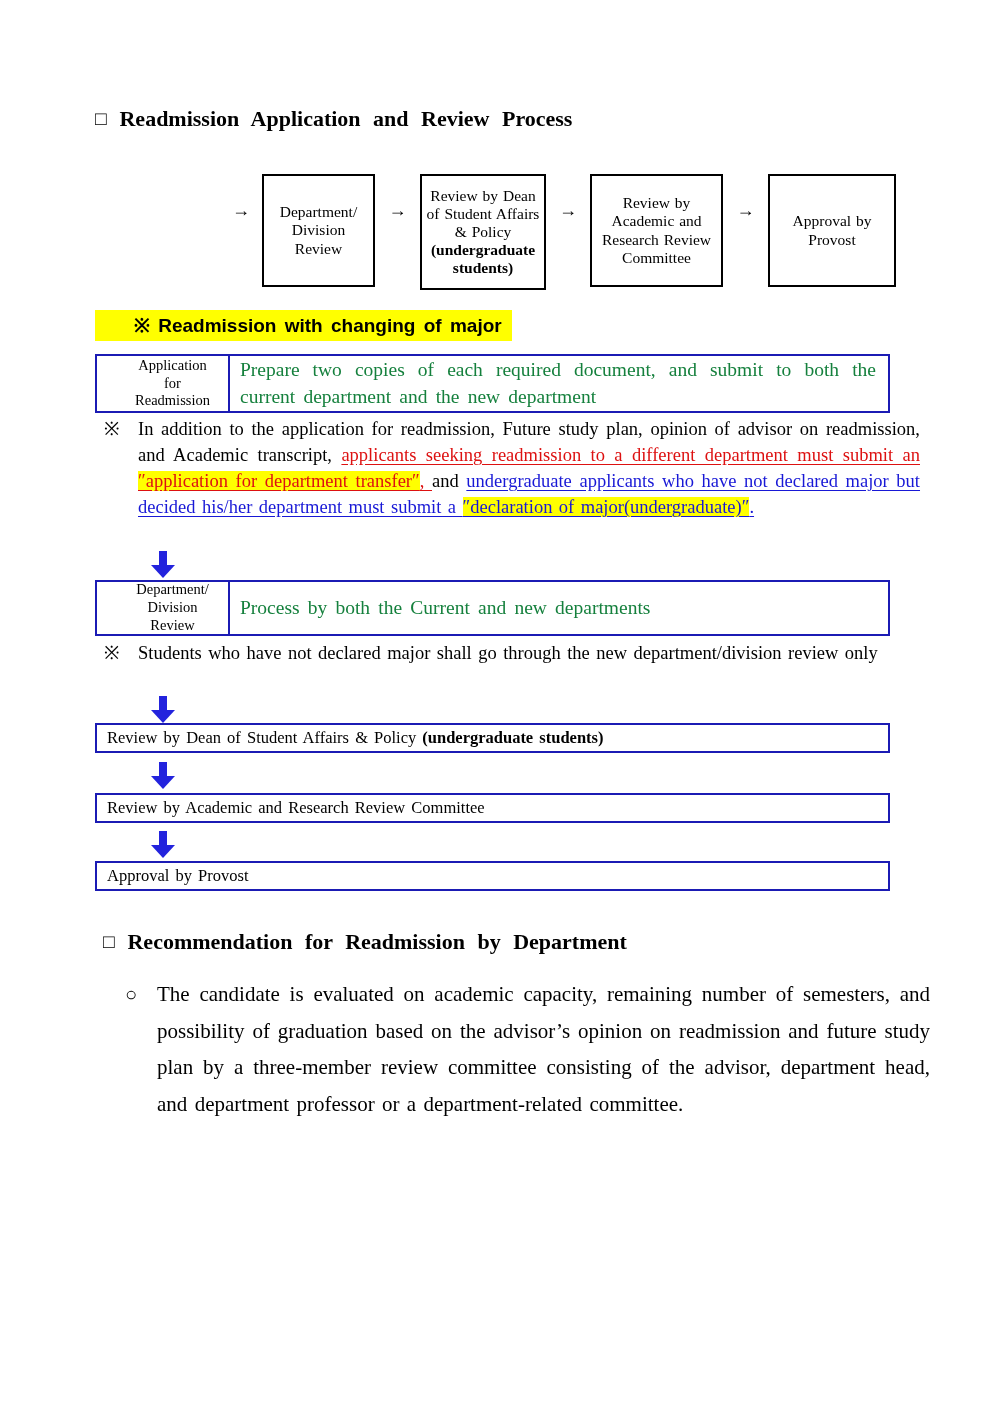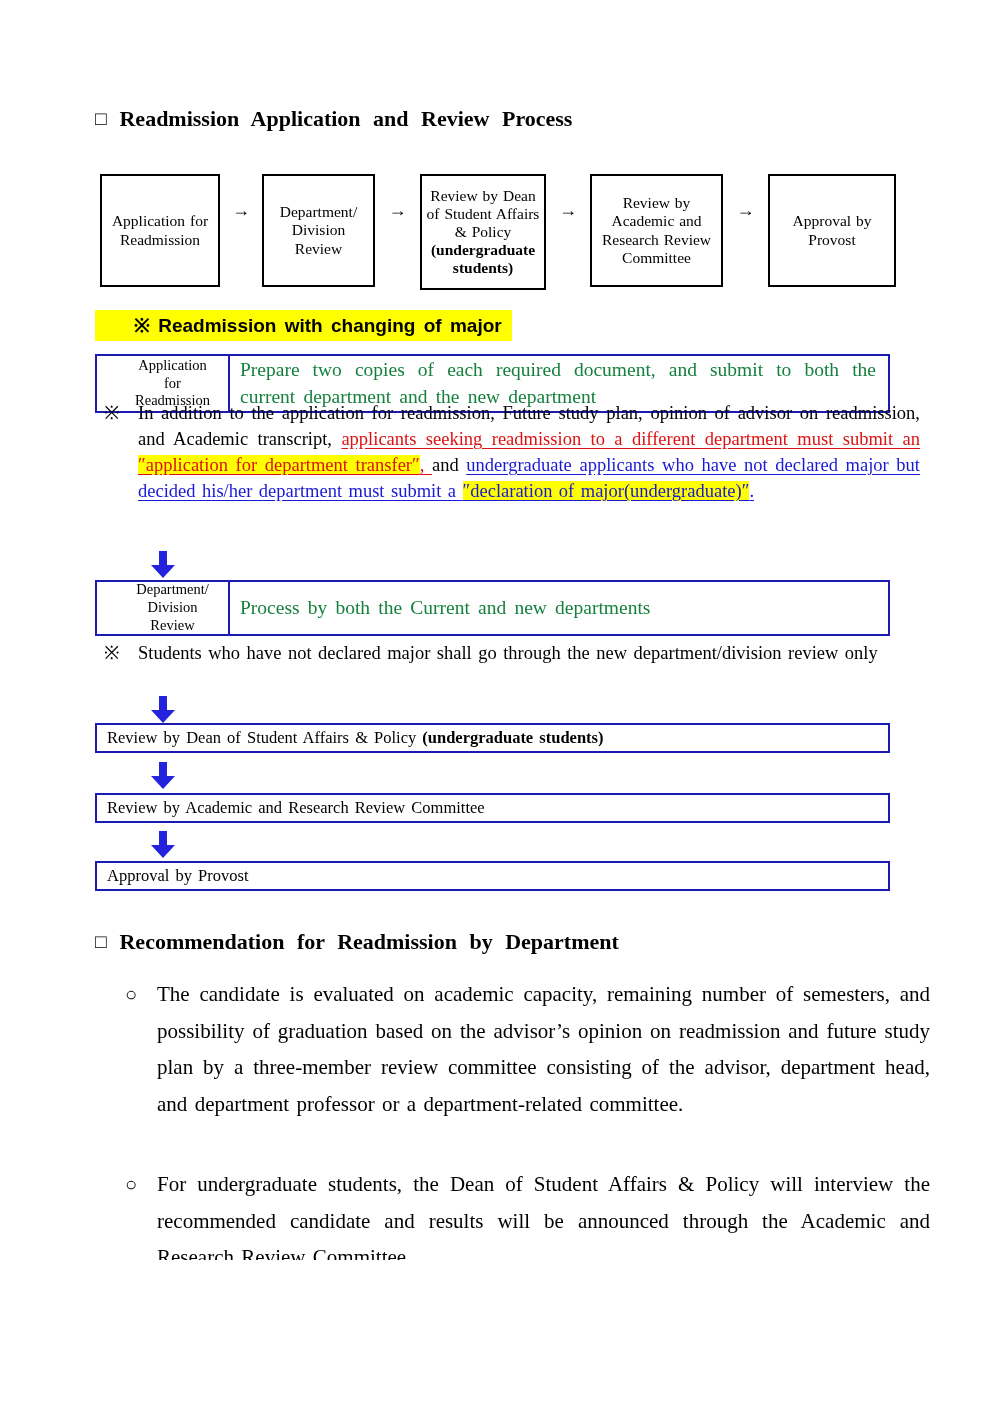--- a/index.html
+++ b/index.html
@@ -77,23 +77,20 @@
 </style>
 </head>
 <body>
 
 <div class="page">
 
   <div class="h1" style="top:106px;">
     <span class="sq">□</span><span>Readmission Application and Review Process</span>
   </div>
 
-  <div class="flowbox" style="left:100px;width:120px;">
-    <span>Application for Readmission</span>
-  </div>
   <div class="flowarrow" style="left:220px;width:42px;">→</div>
   <div class="flowbox" style="left:262px;width:113px;">
     <span>Department/ Division Review</span>
   </div>
   <div class="flowarrow" style="left:375px;width:45px;">→</div>
   <div class="flowbox" style="left:420px;width:126px;height:116px;padding:2px 4px;">
     <div>
       <span>Review by Dean of Student Affairs &amp; Policy</span>
       <span class="bold">(undergraduate students)</span>
     </div>
@@ -115,21 +112,21 @@
         <span class="lline">Application</span>
         <span class="lline">for</span>
         <span class="lline">Readmission</span>
       </div>
     </div>
     <div class="rcell">
       <span class="just">Prepare two copies of each required document, and submit to both the current department and the new department</span>
     </div>
   </div>
 
-  <div class="note" style="top:400px;">
+  <div class="note" style="top:416px;">
     <span class="nmark">※</span><span>In addition to the application for readmission, Future study plan, opinion of advisor on readmission, and Academic transcript, </span><span class="t-red">applicants seeking readmission to a different department must submit an </span><span class="t-red t-hl">″application for department transfer″</span><span class="t-red">, </span><span>and </span><span class="t-blue">undergraduate applicants who have not declared major but decided his/her department must submit a </span><span class="t-blue t-hl">″declaration of major(undergraduate)″</span><span class="t-blue">.</span>
   </div>
 
   <div class="down-arrow" style="top:551px;"></div>
 
   <div class="btable" style="top:580px;height:56px;">
     <div class="lcell">
       <div>
         <span class="lline">Department/</span>
         <span class="lline">Division</span>
@@ -158,25 +155,22 @@
   <div class="wide-box" style="top:793px;">
     <span>Review by Academic and Research Review Committee</span>
   </div>
 
   <div class="down-arrow" style="top:831px;"></div>
 
   <div class="wide-box" style="top:861px;">
     <span>Approval by Provost</span>
   </div>
 
-  <div class="h1" style="top:929px;">
+  <div class="h1" style="top:929px;margin-left:8px;">
     <span class="sq">□</span><span>Recommendation for Readmission by Department</span>
   </div>
 
   <div class="bullet" style="top:976px;">
     <span class="bm">○</span><span>The candidate is evaluated on academic capacity, remaining number of semesters, and possibility of graduation based on the advisor’s opinion on readmission and future study plan by a three-member review committee consisting of the advisor, department head, and department professor or a department-related committee.</span>
   </div>
 
-  <div class="bullet" style="top:1166px;">
-    <span class="bm">○</span><span>For undergraduate students, the Dean of Student Affairs &amp; Policy will interview the recommended candidate and results will be announced through the Academic and Research Review Committee.</span>
-  </div>
 
 </div>
 
 </body></html>

